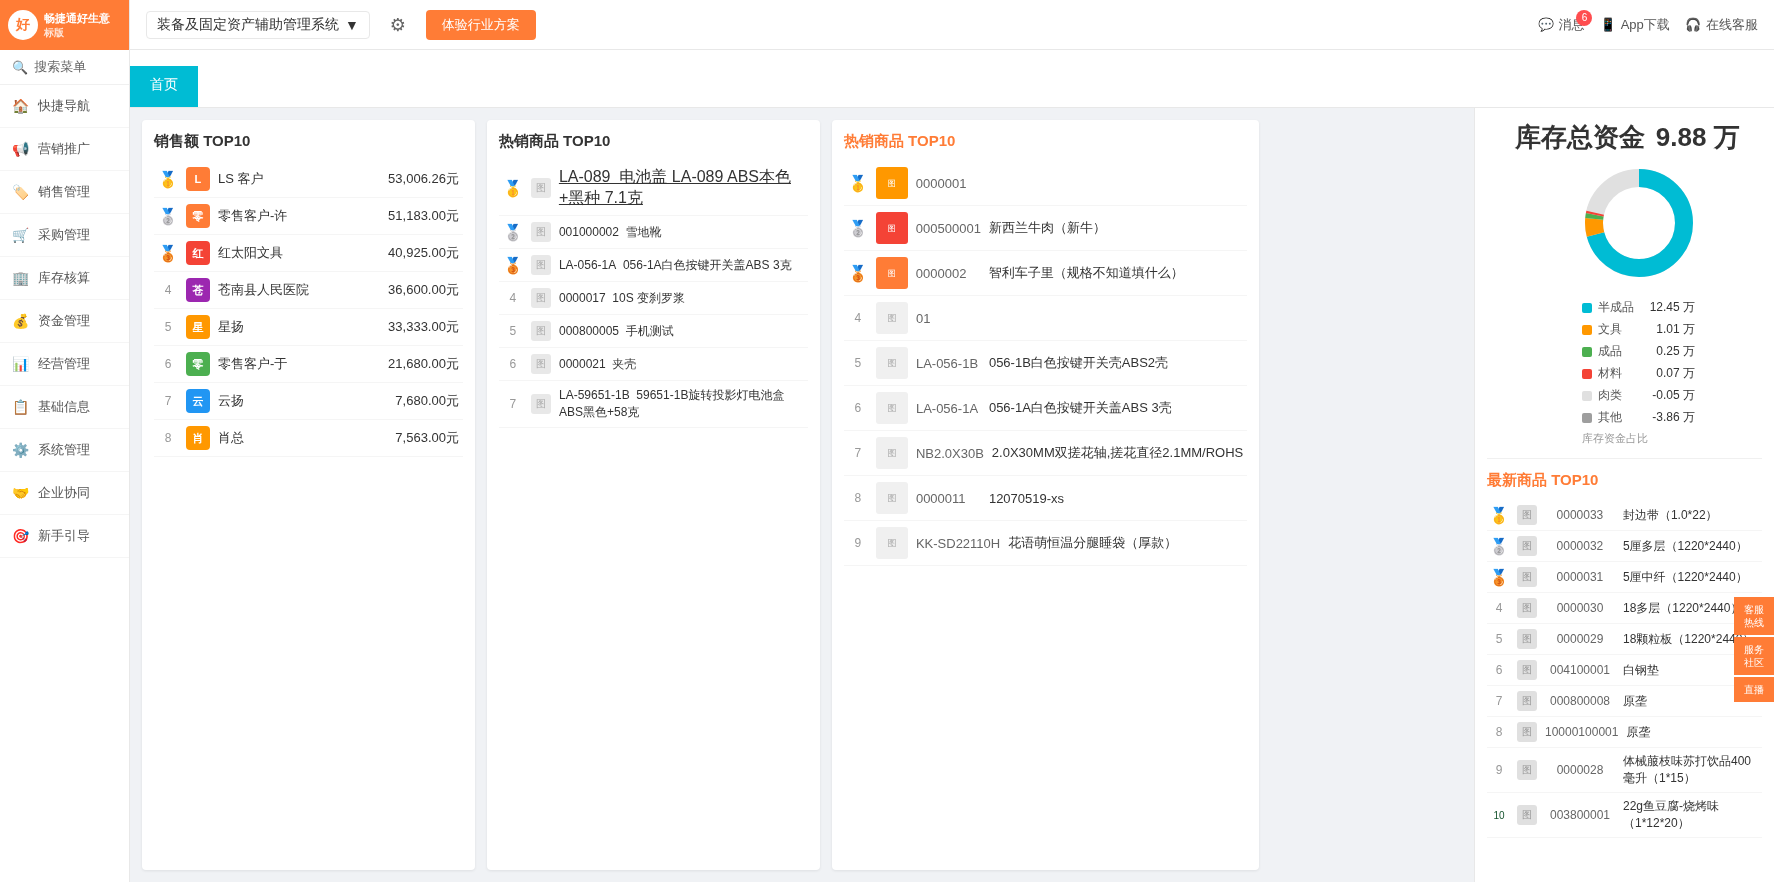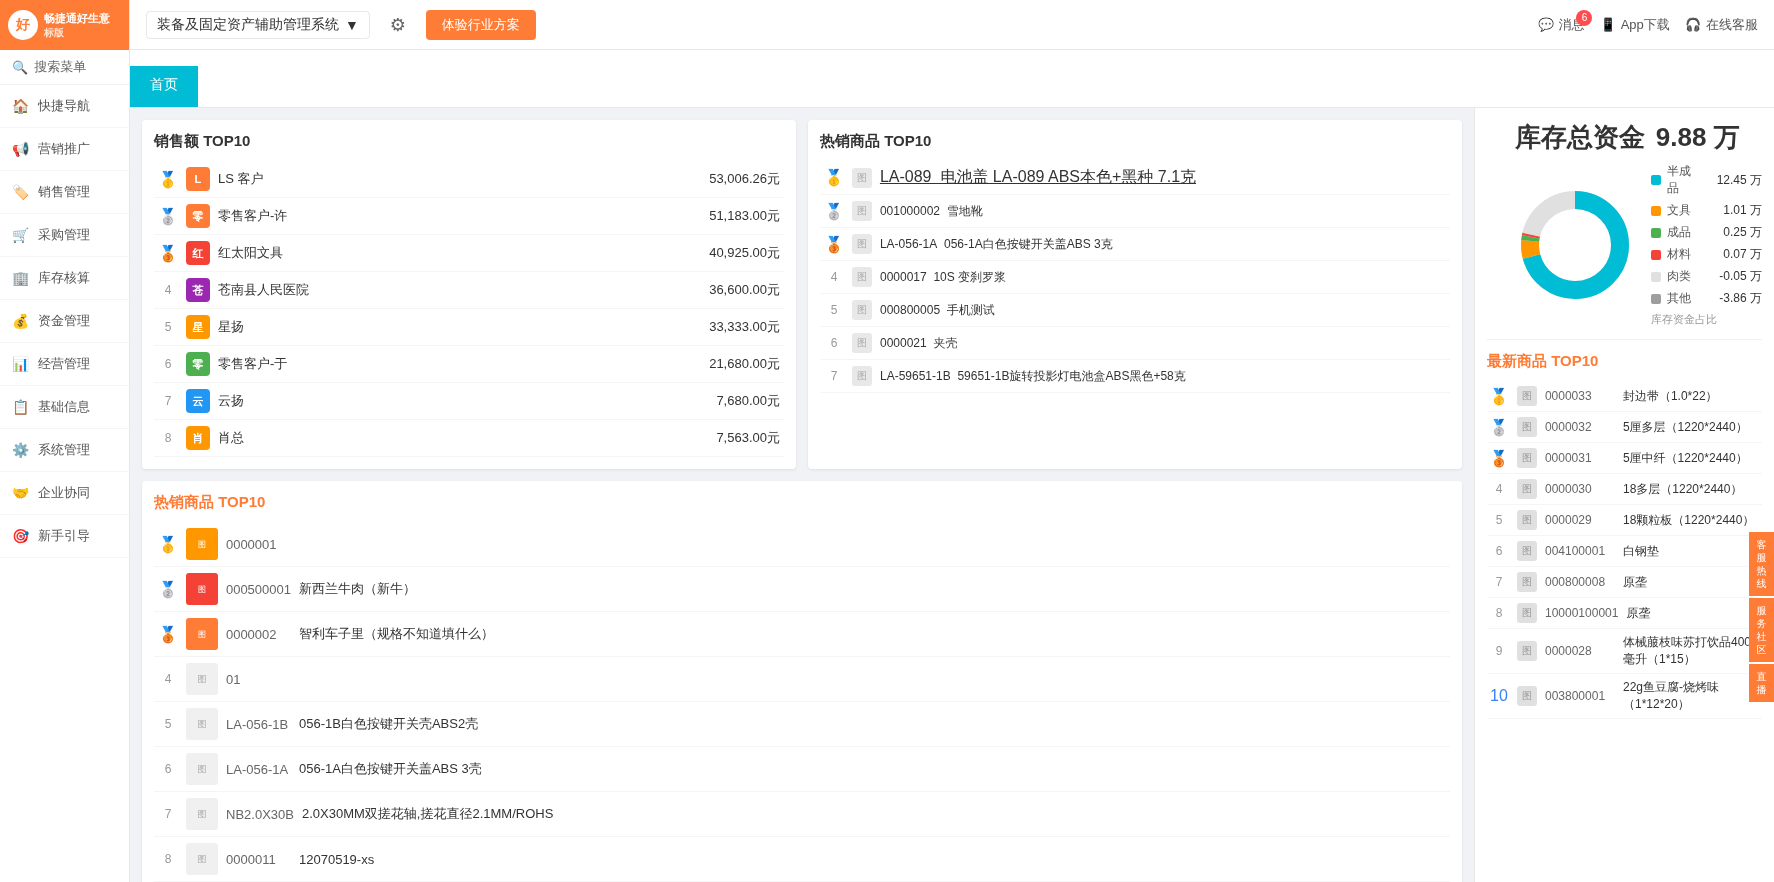--- a/index.html
+++ b/index.html
@@ -149,21 +149,21 @@
       display: flex;
       gap: 0;
       background: #f0f2f5;
     }
 
     .dashboard-main {
       flex: 1;
       overflow-y: auto;
       padding: 12px;
       display: flex;
-      flex-direction: column;
+      flex-direction: row;
       gap: 12px;
     }
 
     .dashboard-right {
       width: 300px;
       flex-shrink: 0;
       background: #fff;
       border-left: 1px solid #e8e8e8;
       overflow-y: auto;
       padding: 12px;
@@ -226,20 +226,21 @@
       font-weight: bold;
       color: #333;
     }
     .inventory-unit { font-size: 14px; color: #666; }
 
     
     .donut-wrapper {
       display: flex;
       align-items: center;
       gap: 16px;
+      flex-direction: column;
     }
     .donut-chart {
       width: 120px;
       height: 120px;
       flex-shrink: 0;
     }
     .legend { font-size: 12px; color: #555; }
     .legend-item {
       display: flex; align-items: center; gap: 6px;
       margin-bottom: 5px;
@@ -272,21 +273,21 @@
       font-size: 12px;
     }
     .product-icon {
       width: 20px; height: 20px;
       border-radius: 3px;
       background: #e0e0e0;
       display: flex; align-items: center; justify-content: center;
       font-size: 10px;
       color: #999;
     }
-    .product-code { color: #666; min-width: 70px; }
+    .product-code { color: #666; min-width: 70px; text-align: center; }
     .product-name { color: #333; flex: 1; }
 
     
     .hot-products-card {
       background: #fff;
       border-radius: 4px;
       padding: 12px;
       box-shadow: 0 1px 3px rgba(0,0,0,0.08);
     }
     .hot-title {
@@ -322,21 +323,21 @@
       right: 0;
       bottom: 180px;
       display: flex;
       flex-direction: column;
       gap: 2px;
       z-index: 999;
     }
     .cs-btn {
       background: #ff7c36;
       color: #fff;
-      width: 25px;
+      width: 40px;
       padding: 6px 4px;
       font-size: 10px;
       text-align: center;
       cursor: pointer;
       line-height: 1.3;
     }
 
     .scrollbar-thin::-webkit-scrollbar { width: 4px; }
     .scrollbar-thin::-webkit-scrollbar-track { background: #f1f1f1; }
     .scrollbar-thin::-webkit-scrollbar-thumb { background: #ccc; border-radius: 2px; }
@@ -743,21 +744,21 @@
     <span class="product-code">10000100001</span>
     <span class="product-name">原垄</span>
   </div>
             <div class="product-list-item">
     <span style="color:#999;font-size:12px;min-width:20px;text-align:center;display:inline-block;">9</span>
     <div class="product-icon">图</div>
     <span class="product-code">0000028</span>
     <span class="product-name">体械菔枝味苏打饮品400毫升（1*15）</span>
   </div>
             <div class="product-list-item">
-    <span style="color:#3b82f6;font-size:16px;min-width:20px;text-align:center;display:inline-block;">10</span>
+    <span style="color:#14532d;font-size:10px;min-width:20px;text-align:center;display:inline-block;">10</span>
     <div class="product-icon">图</div>
     <span class="product-code">003800001</span>
     <span class="product-name">22g鱼豆腐-烧烤味（1*12*20）</span>
   </div>
           </div>
       </div>
     </div>
   </div>
 </div>
 

